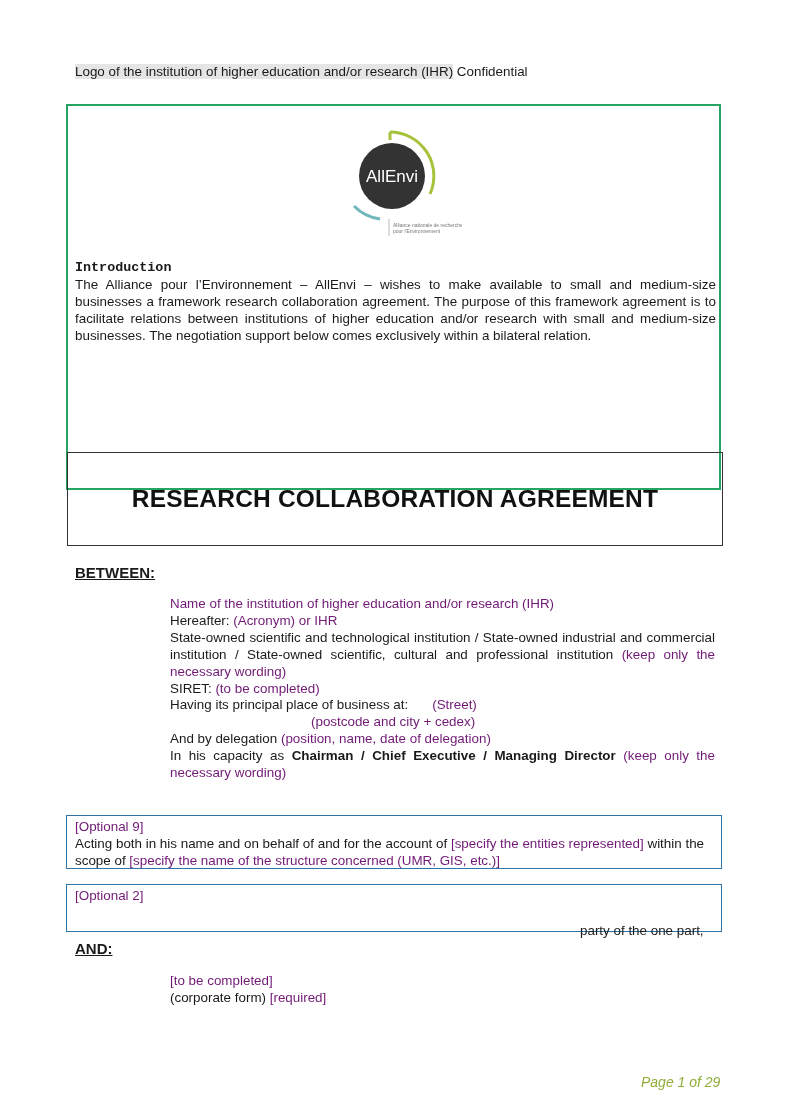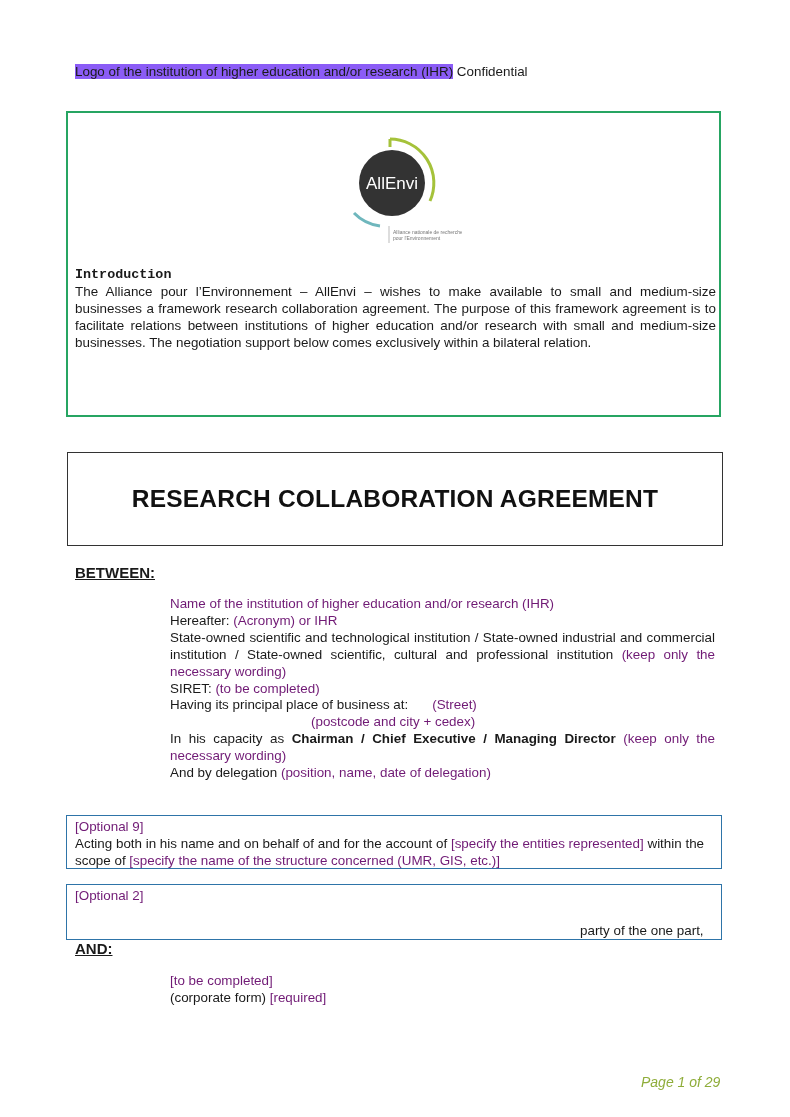--- a/index.html
+++ b/index.html
@@ -3,23 +3,23 @@
 <meta charset="utf-8">
 <style>
   html, body { margin: 0; padding: 0; background: #ffffff; }
   body { width: 790px; height: 1117px; position: relative; overflow: hidden;
          font-family: "Liberation Sans", sans-serif; color: #1a1a1a; font-size: 13.4px; }
   .abs { position: absolute; }
   .blue { color: #701a75; }
   .b { font-weight: bold; font-family: Liberation Mono, monospace; }
 
   #header-line { left: 75px; top: 64px; font-size: 13.4px; white-space: nowrap; }
-  #header-line .hl { background: #8b5cf6; text-align: center; }
+  #header-line .hl { background: #e5e5e5; text-align: center; }
 
-  #intro-box { left: 66px; top: 111px; width: 655px; height: 306px;
+  #intro-box { left: 66px; top: 104px; width: 655px; height: 386px;
                border: 2.5px solid #26a562; box-sizing: border-box; }
   #logo { left: 264px; top: 18px; width: 130px; height: 120px; }
   #intro-text { left: 7px; top: 153px; width: 641px; line-height: 17px; text-align: justify; }
   #intro-text p { margin: 0; }
   #intro-text .gap { height: 17px; }
 
   #title-box { left: 67px; top: 452px; width: 656px; height: 94px;
                border: 1.5px solid #333; box-sizing: border-box;
                display: flex; align-items: center; justify-content: center; }
   #title-box span { font-weight: bold; font-size: 24.5px; letter-spacing: 0.2px; color: #111; }
@@ -28,21 +28,21 @@
   #between-label { left: 75px; top: 564px; }
   #and-label { left: 75px; top: 940px; }
 
   #party1 { left: 170px; top: 596px; width: 545px; line-height: 16.9px; text-align: justify; }
   #party1 div { margin: 0; }
   .indent-addr { padding-left: 141px; }
 
   .opt-box { left: 66px; width: 656px; border: 1.5px solid #2e74a8; box-sizing: border-box;
              padding: 2px 8px; line-height: 17px; }
   #opt1 { top: 815px; height: 54px; }
-  #opt2 { top: 884px; height: 56px; }
+  #opt2 { top: 884px; height: 48px; }
 
   #one-part { left: 580px; top: 923px; }
 
   #party2 { left: 170px; top: 973px; line-height: 16.9px; }
 
   #page-num { left: 641px; top: 1074px; font-size: 14px; font-style: italic; color: #8fad3a; }
 </style>
 </head>
 <body>
 
@@ -76,22 +76,22 @@
 
 <div id="between-label" class="abs section-label">BETWEEN:</div>
 
 <div id="party1" class="abs">
   <div class="blue">Name of the institution of higher education and/or research (IHR)</div>
   <div><span>Hereafter: </span><span class="blue">(Acronym) or IHR</span></div>
   <div><span>State-owned scientific and technological institution / State-owned industrial and commercial institution / State-owned scientific, cultural and professional institution</span> <span class="blue">(keep only the necessary wording)</span></div>
   <div><span>SIRET: </span><span class="blue">(to be completed)</span></div>
   <div><span>Having its principal place of business at:</span><span class="blue" style="padding-left:24px">(Street)</span></div>
   <div class="blue indent-addr">(postcode and city + cedex)</div>
+  <div><span>And by delegation </span><span class="blue">(position, name, date of delegation)</span></div>
   <div><span>In his capacity as </span><b>Chairman / Chief Executive / Managing Director</b><span class="blue"> (keep only the necessary wording)</span></div>
-  <div><span>And by delegation </span><span class="blue">(position, name, date of delegation)</span></div>
 </div>
 
 <div id="opt1" class="abs opt-box">
   <div class="blue">[Optional 9]</div>
   <div><span>Acting both in his name and on behalf of and for the account of </span><span class="blue">[specify the entities represented]</span><span> within the scope of </span><span class="blue">[specify the name of the structure concerned (UMR, GIS, etc.)]</span></div>
 </div>
 
 <div id="opt2" class="abs opt-box">
   <div class="blue">[Optional 2]</div>
 </div>

